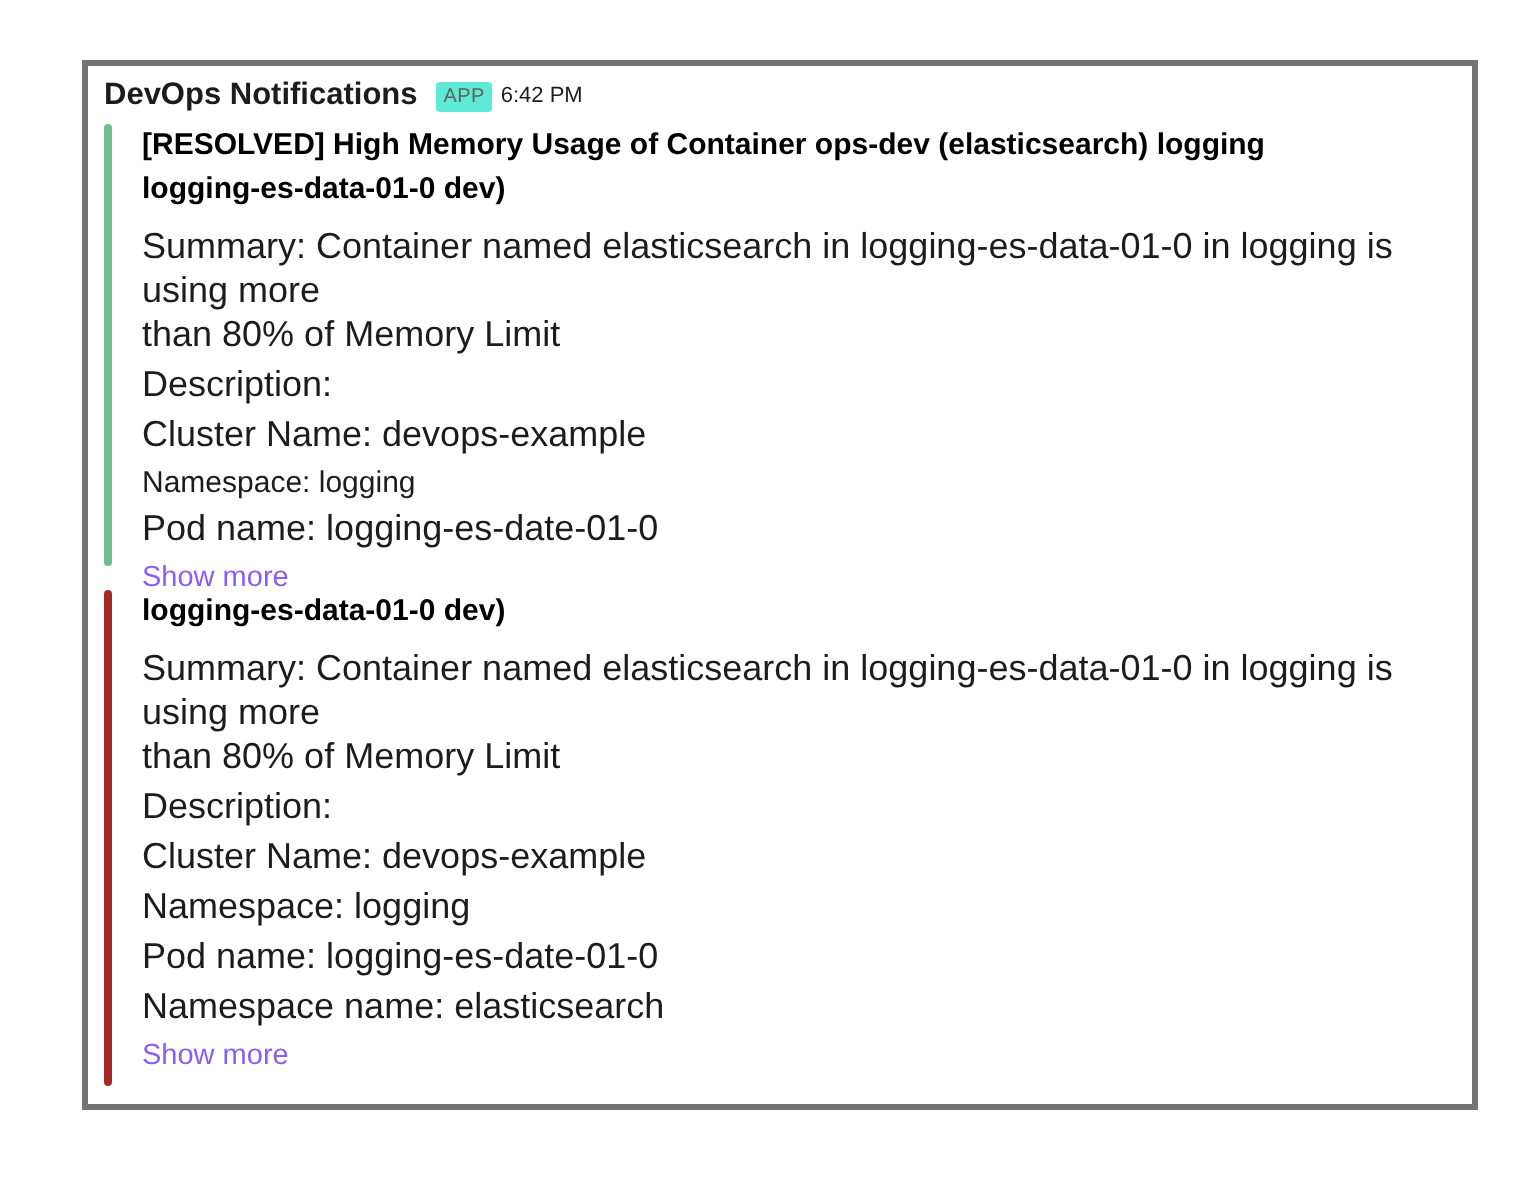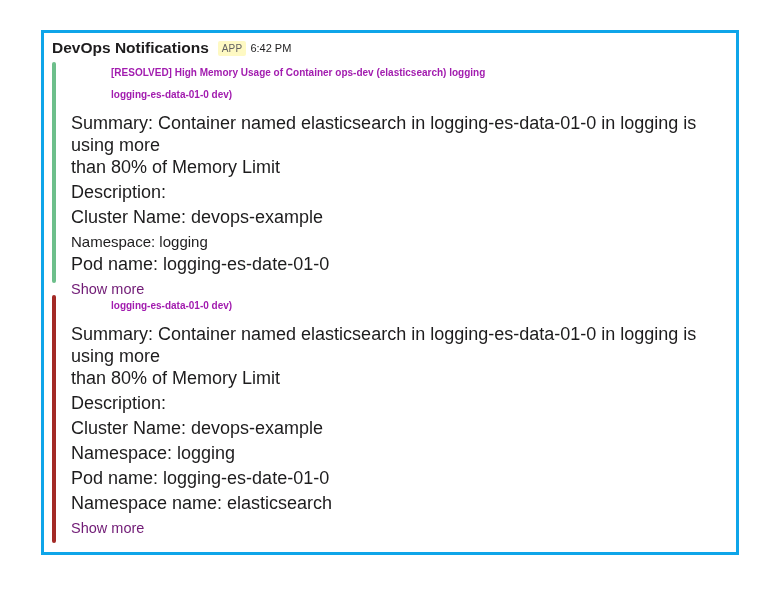--- a/index.html
+++ b/index.html
@@ -11,39 +11,39 @@
       overflow: hidden;
       font-family: "Liberation Sans", "DejaVu Sans", sans-serif;
       color: #1d1c1d;
     }
     .frame {
       position: absolute;
       left: 41px;
       top: 30px;
       width: 692px;
       height: 519px;
-      border: 3px solid #0ea5e9;
+      border: 3px solid #737373;
       background: #ffffff;
     }
     .header {
       position: absolute;
       left: 8px;
       top: 6px;
       display: flex;
       align-items: center;
       white-space: nowrap;
     }
     .app-name {
       font-weight: bold;
       font-size: 15.5px;
       color: #1d1c1d;
     }
     .app-badge {
       margin-left: 9px;
-      background: #fef9c3;
+      background: #5eead4;
       color: #616061;
       font-size: 10px;
       padding: 2px 4px;
       border-radius: 2px;
       letter-spacing: 0.2px;
     }
     .timestamp {
       margin-left: 4px;
       font-size: 11px;
       color: #1d1c1d;
@@ -59,44 +59,43 @@
       top: 0;
       bottom: 0;
       width: 4px;
       border-radius: 2px;
     }
     .att-body {
       margin-left: 19px;
     }
     .att-title {
       font-weight: bold;
-      font-size: 10px;
+      font-size: 15px;
       line-height: 22px;
-      color: #a21caf;
+      color: #000000;
       cursor: pointer;
-      margin-left: 40px;
     }
     .att-line {
       font-size: 18px;
       line-height: 22px;
       color: #1d1c1d;
     }
     .summary {
       margin-top: 6px;
     }
     .gap {
       margin-top: 3px;
     }
     .ns-big {
       font-size: 15px;
     }
     .toggle-link {
       font-size: 14.5px;
       line-height: 22px;
-      color: #701a75;
+      color: #8b5cf6;
       margin-top: 3px;
       cursor: pointer;
     }
   </style>
 </head>
 <body>
 
 <div class="frame">
 
   <div class="header">

